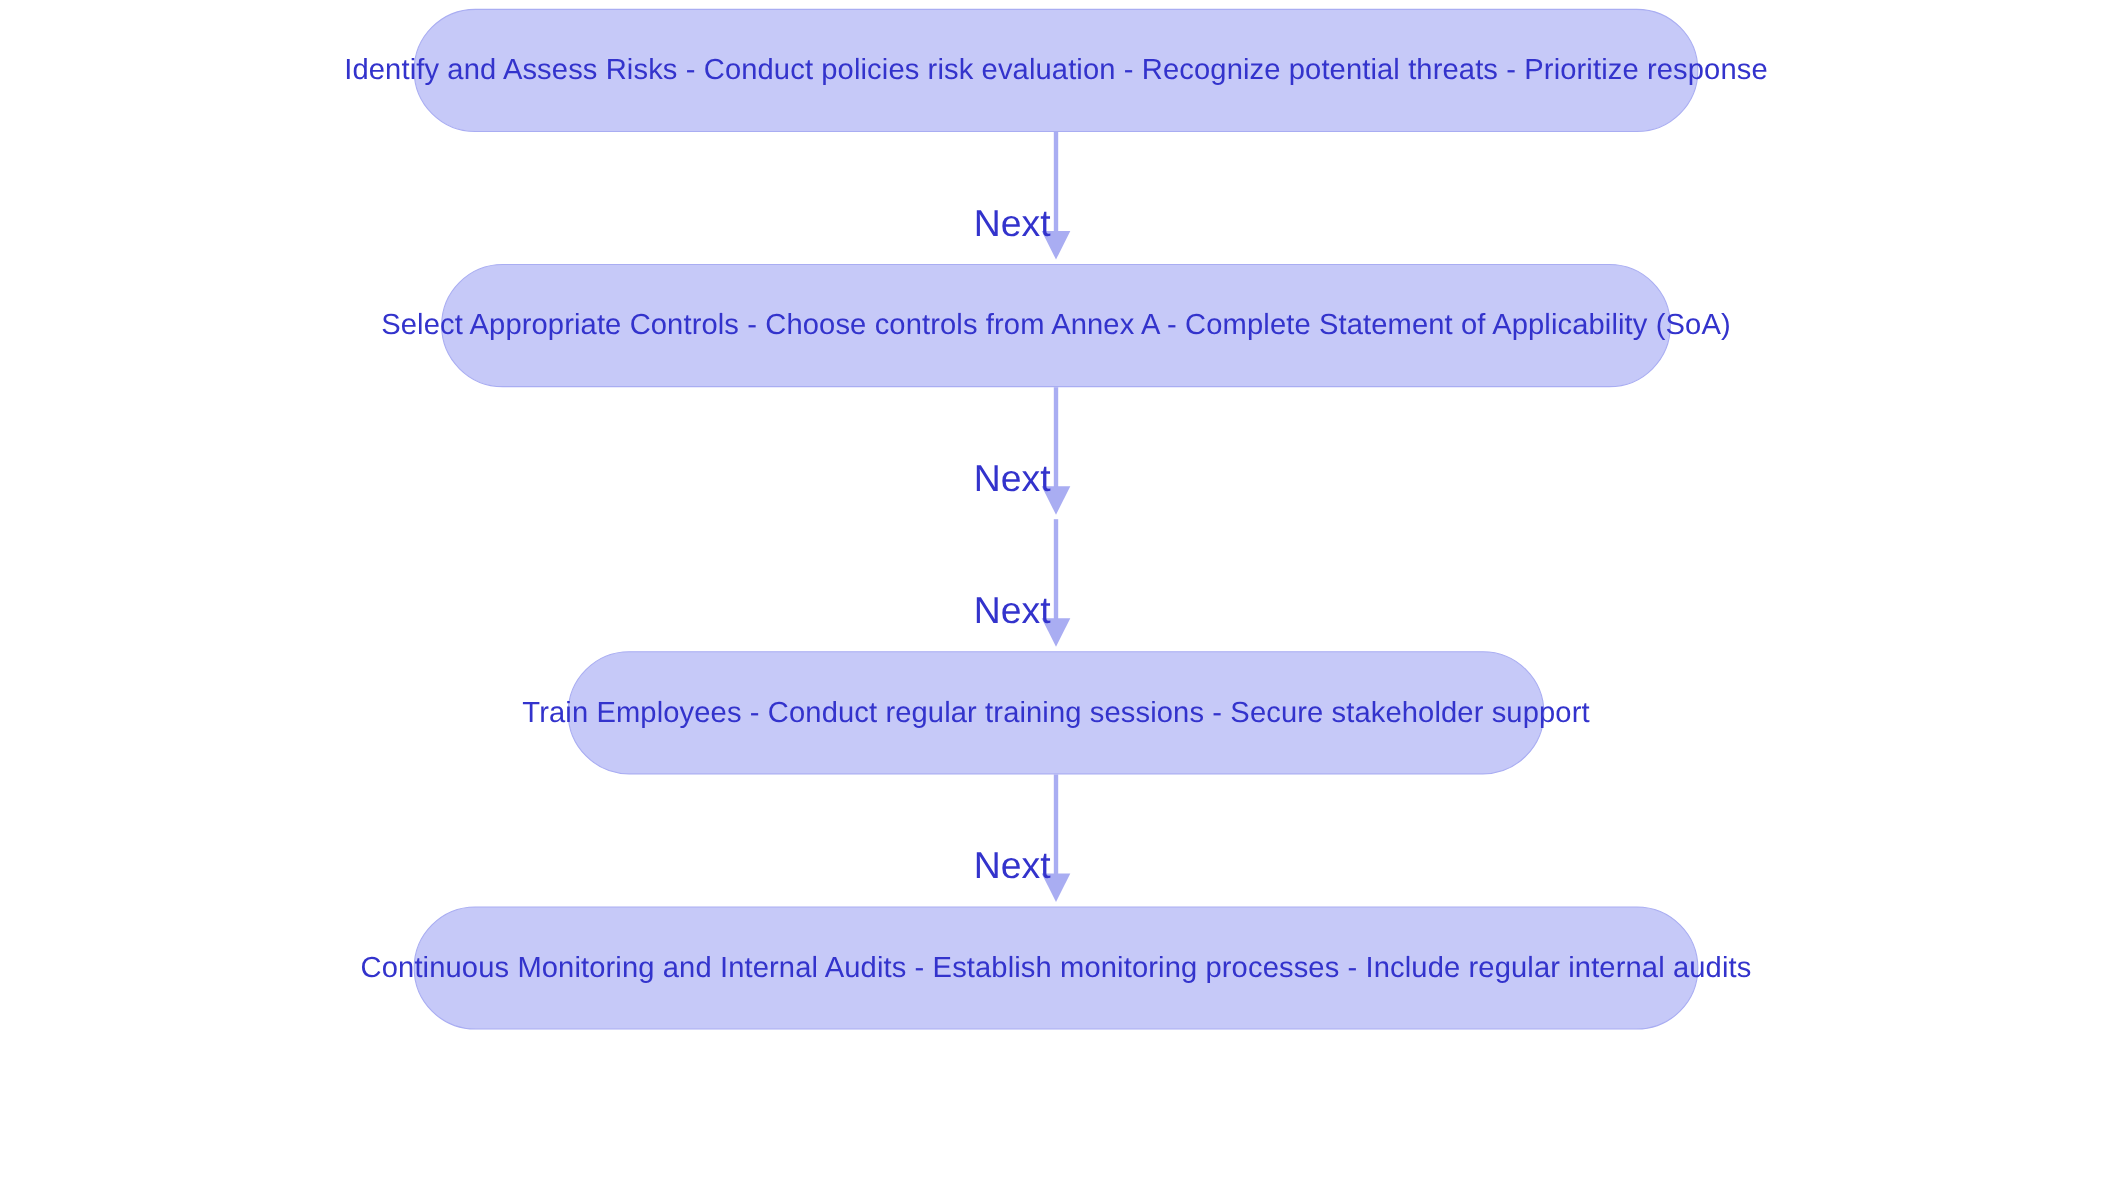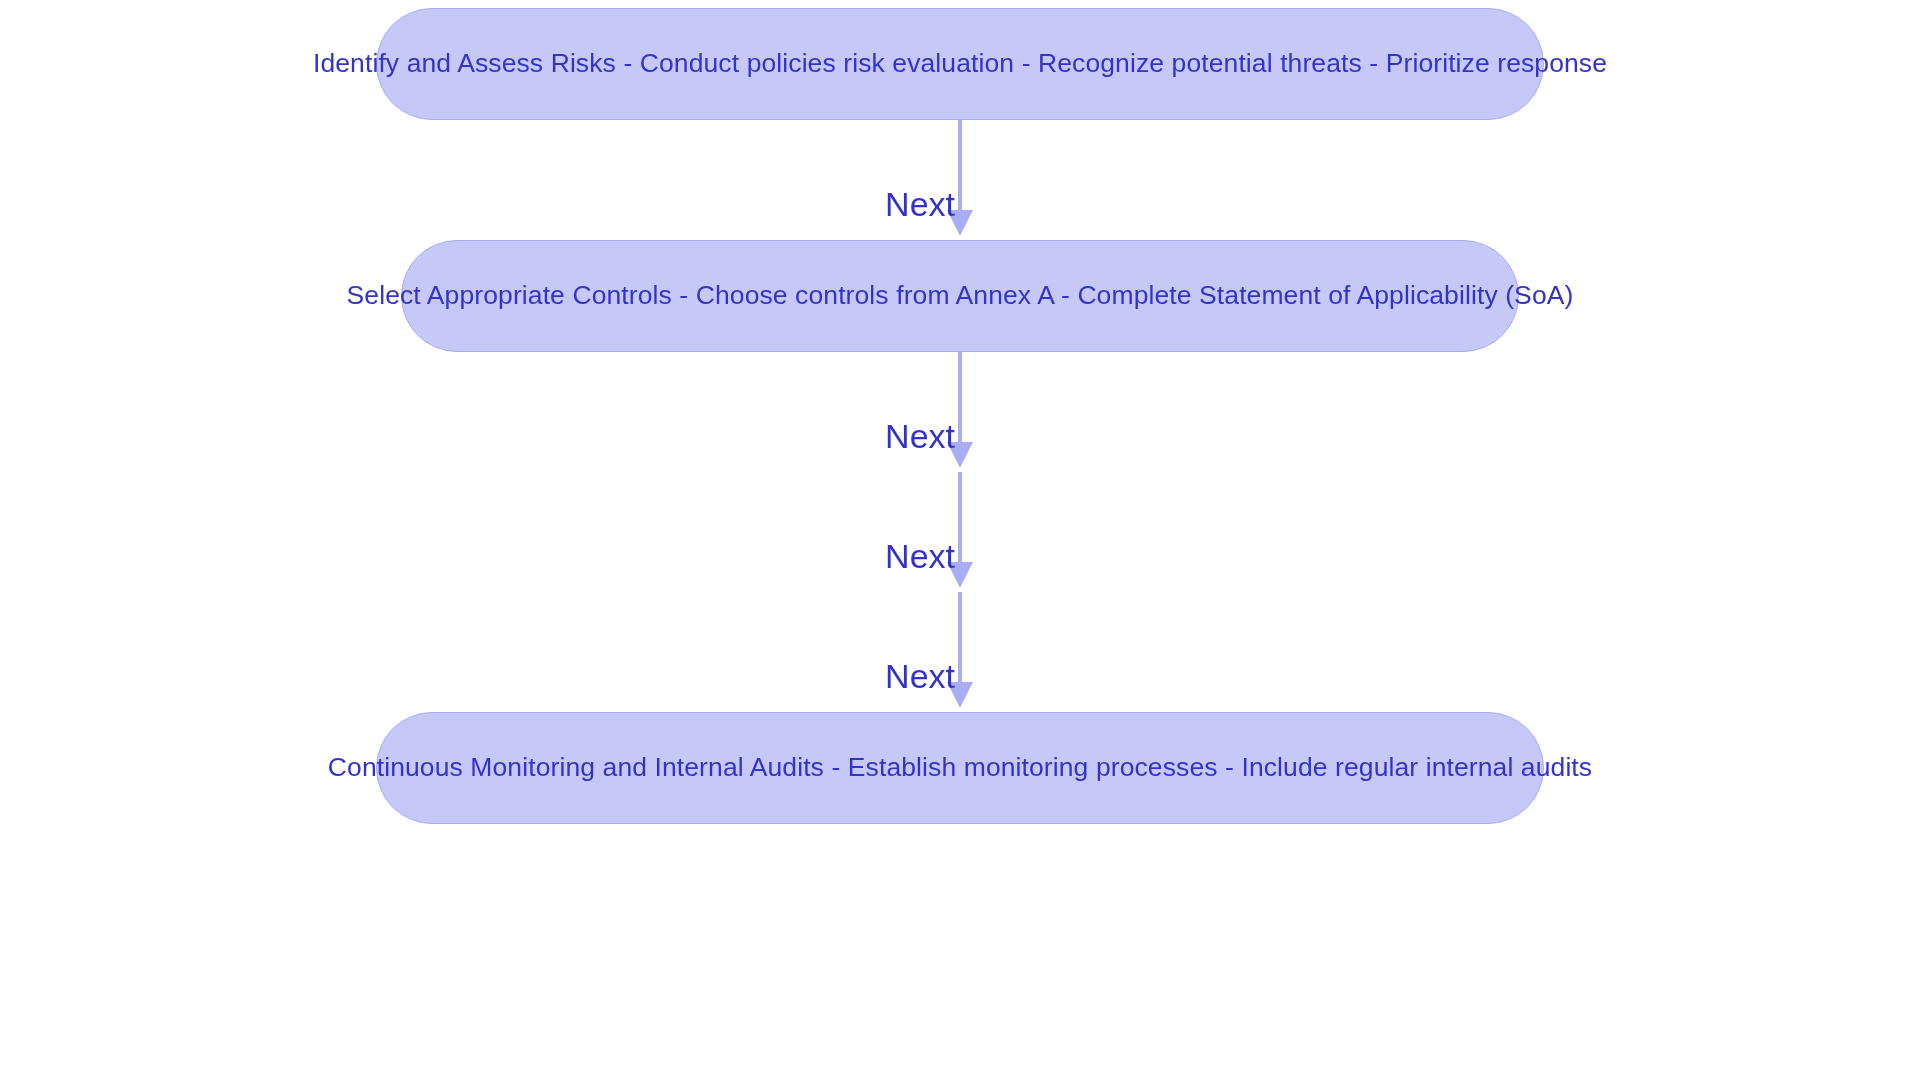--- a/index.html
+++ b/index.html
@@ -124,20 +124,23 @@
 
 
     <div class="connector">
       <svg viewBox="0 0 260 120" xmlns="http://www.w3.org/2000/svg" aria-hidden="true">
         <line x1="130" y1="0" x2="130" y2="100" stroke="#a9adf2" stroke-width="4"></line>
         <polygon points="130,116 117,90 143,90" fill="#a9adf2"></polygon>
       </svg>
       <span class="edge-label">Next</span>
     </div>
 
+    <div class="node" style="width:888px;">
+      <span class="node-label">Train Employees - Conduct regular training sessions - Secure stakeholder support</span>
+    </div>
 
     <div class="connector">
       <svg viewBox="0 0 260 120" xmlns="http://www.w3.org/2000/svg" aria-hidden="true">
         <line x1="130" y1="0" x2="130" y2="100" stroke="#a9adf2" stroke-width="4"></line>
         <polygon points="130,116 117,90 143,90" fill="#a9adf2"></polygon>
       </svg>
       <span class="edge-label">Next</span>
     </div>
 
     <div class="node" style="width:1168px;">

